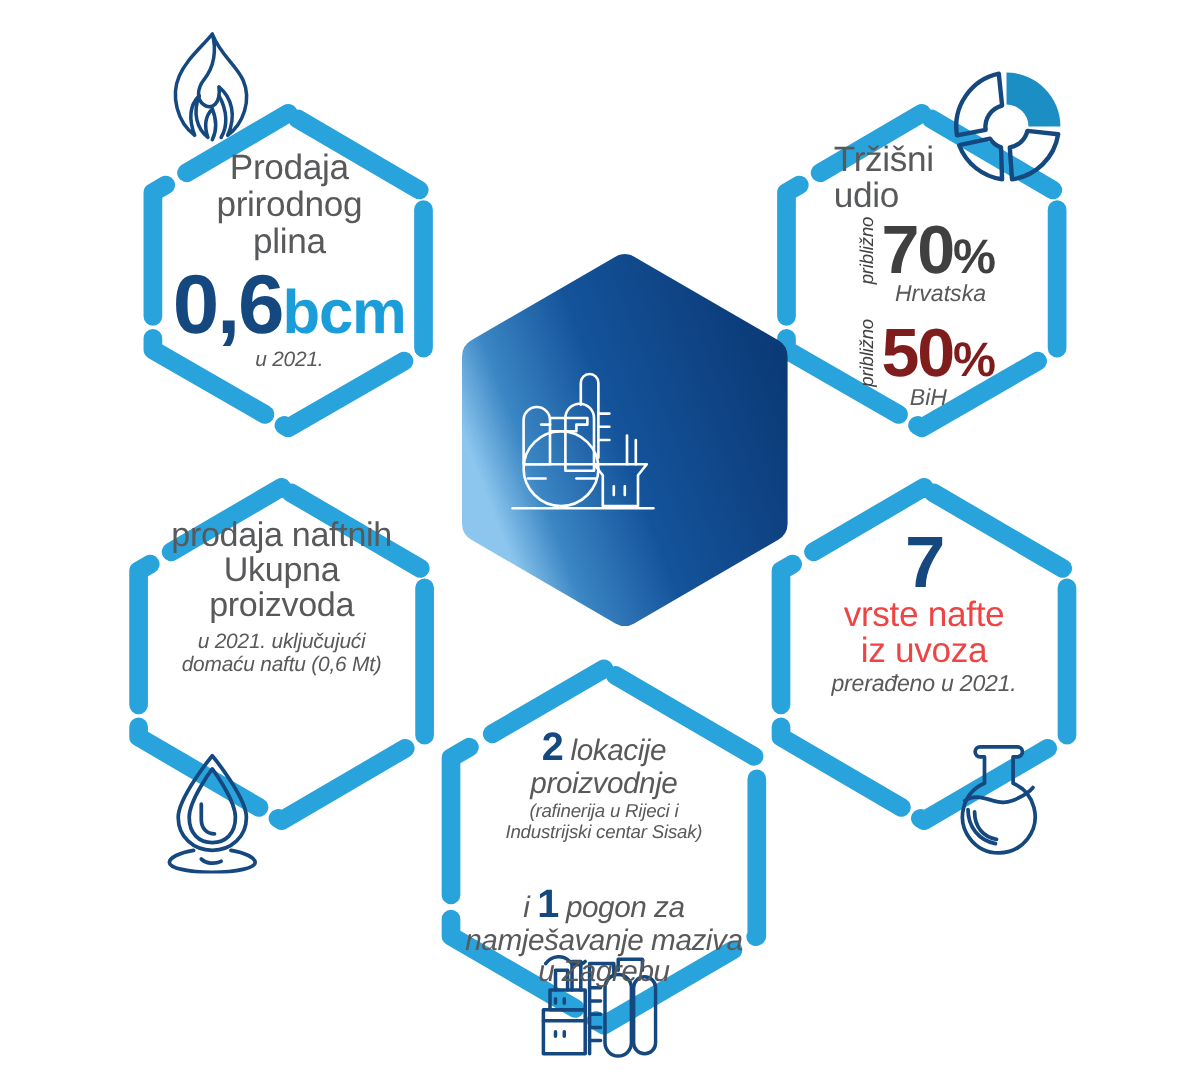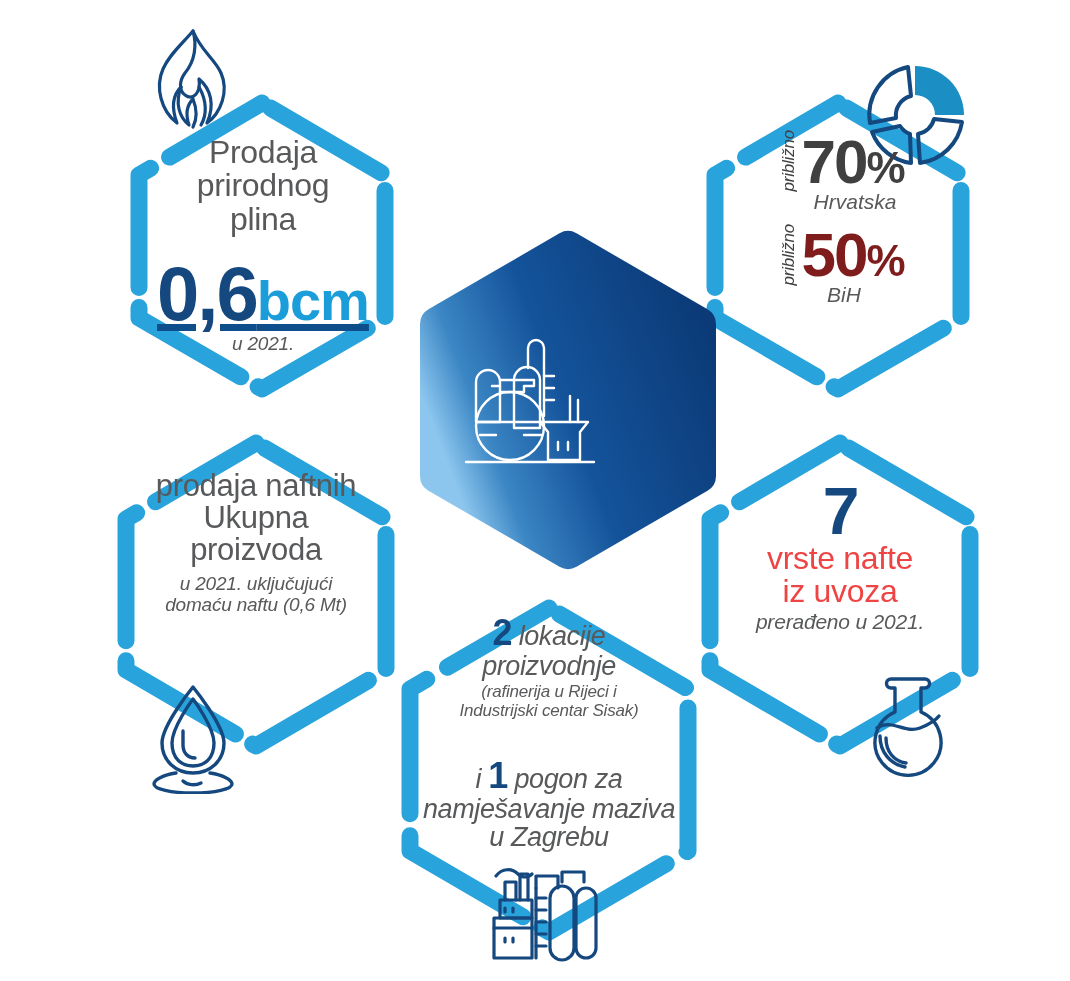--- a/index.html
+++ b/index.html
@@ -55,22 +55,21 @@
     line-height: 1.14;
     letter-spacing: -0.2px;
   }
 
   
   #cell-gas { left: 128px; top: 136px; width: 270px; }
   #cell-gas .head { font-size: 32px; }
   #cell-gas .bignum {
     font-size: 76px;
     line-height: 0.96;
-    margin-top: 22px;
-    text-decoration: underline;
+    margin-top: 6px;
   }
   #cell-gas .bignum .unit { font-size: 56px; letter-spacing: -1px; }
   #cell-gas .sub { margin-top: 2px; }
 
   
   #cell-share { left: 712px; top: 128px; width: 260px; }
   #cell-share .head {
     font-size: 32px;
     text-align: left;
     padding-left: 46px;
@@ -129,21 +128,21 @@
     color: #14487f;
   }
   #cell-crude .head {
     font-size: 32px;
     color: #ef4444;
     margin-top: 2px;
   }
   #cell-crude .sub { margin-top: 1px; font-size: 21px; }
 
   
-  #cell-sites { left: 404px; top: 614px; width: 290px; }
+  #cell-sites { left: 404px; top: 660px; width: 290px; }
   .mix {
     font-style: italic;
     color: #58595b;
     font-size: 27px;
     line-height: 1.06;
     letter-spacing: -0.4px;
   }
   .mix b {
     font-style: normal;
     font-weight: 700;
@@ -321,20 +320,24 @@
     <div class="head">
       <div>Prodaja</div>
       <div>prirodnog</div>
       <div>plina</div>
     </div>
     <div class="bignum"><span class="dark">0,6</span><span class="unit">bcm</span></div>
     <div class="sub">u 2021.</div>
   </div>
 
   <div class="cell" id="cell-share">
+    <div class="head">
+      <div>Tržišni</div>
+      <div>udio</div>
+    </div>
 
     <div class="share-row">
       <span class="rot-label">približno</span>
       <span class="pct pct-70"><span>70</span><span class="sign">%</span></span>
     </div>
     <div class="share-cap">Hrvatska</div>
 
     <div class="share-row" id="share-50-row">
       <span class="rot-label">približno</span>
       <span class="pct pct-50"><span>50</span><span class="sign">%</span></span>

